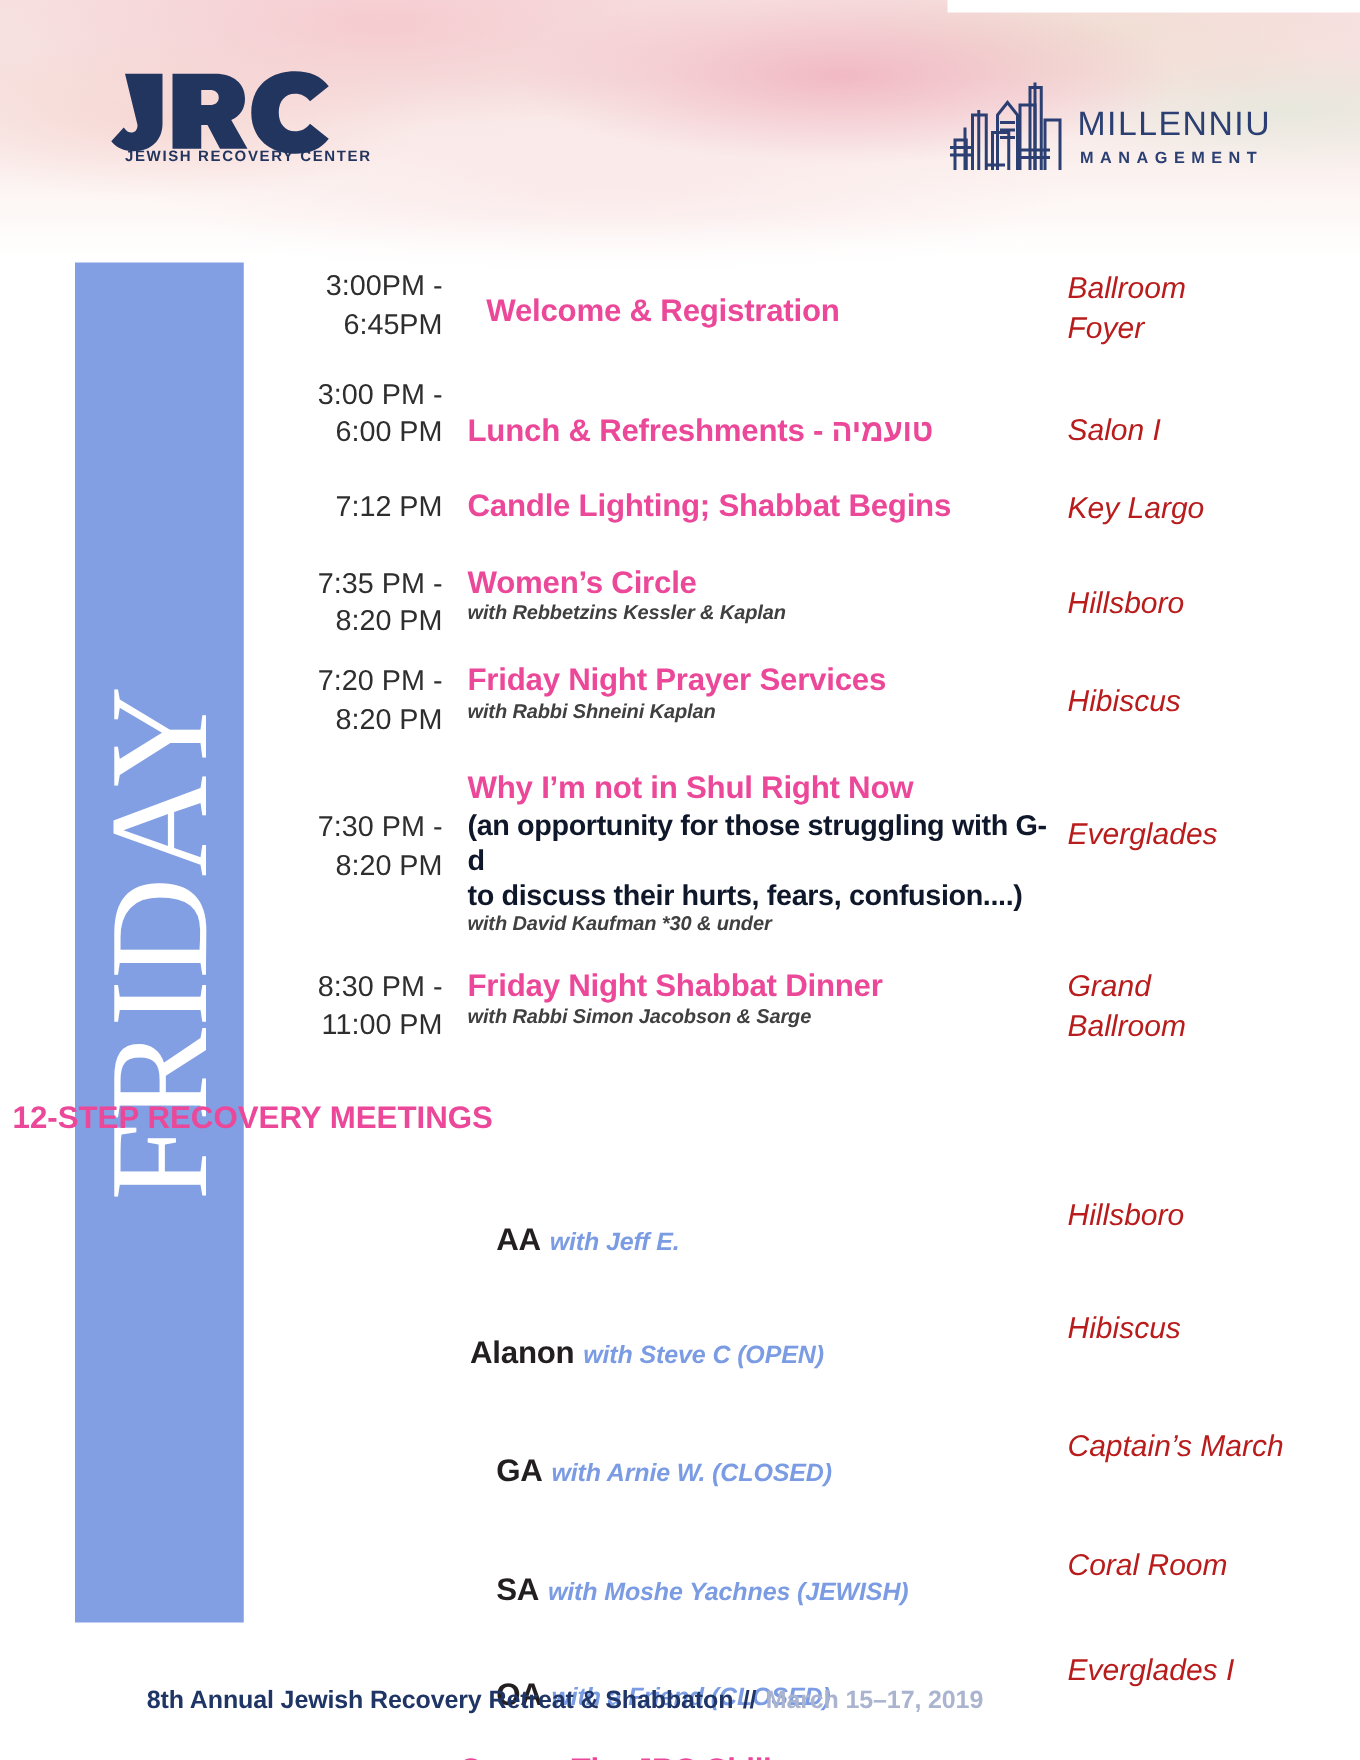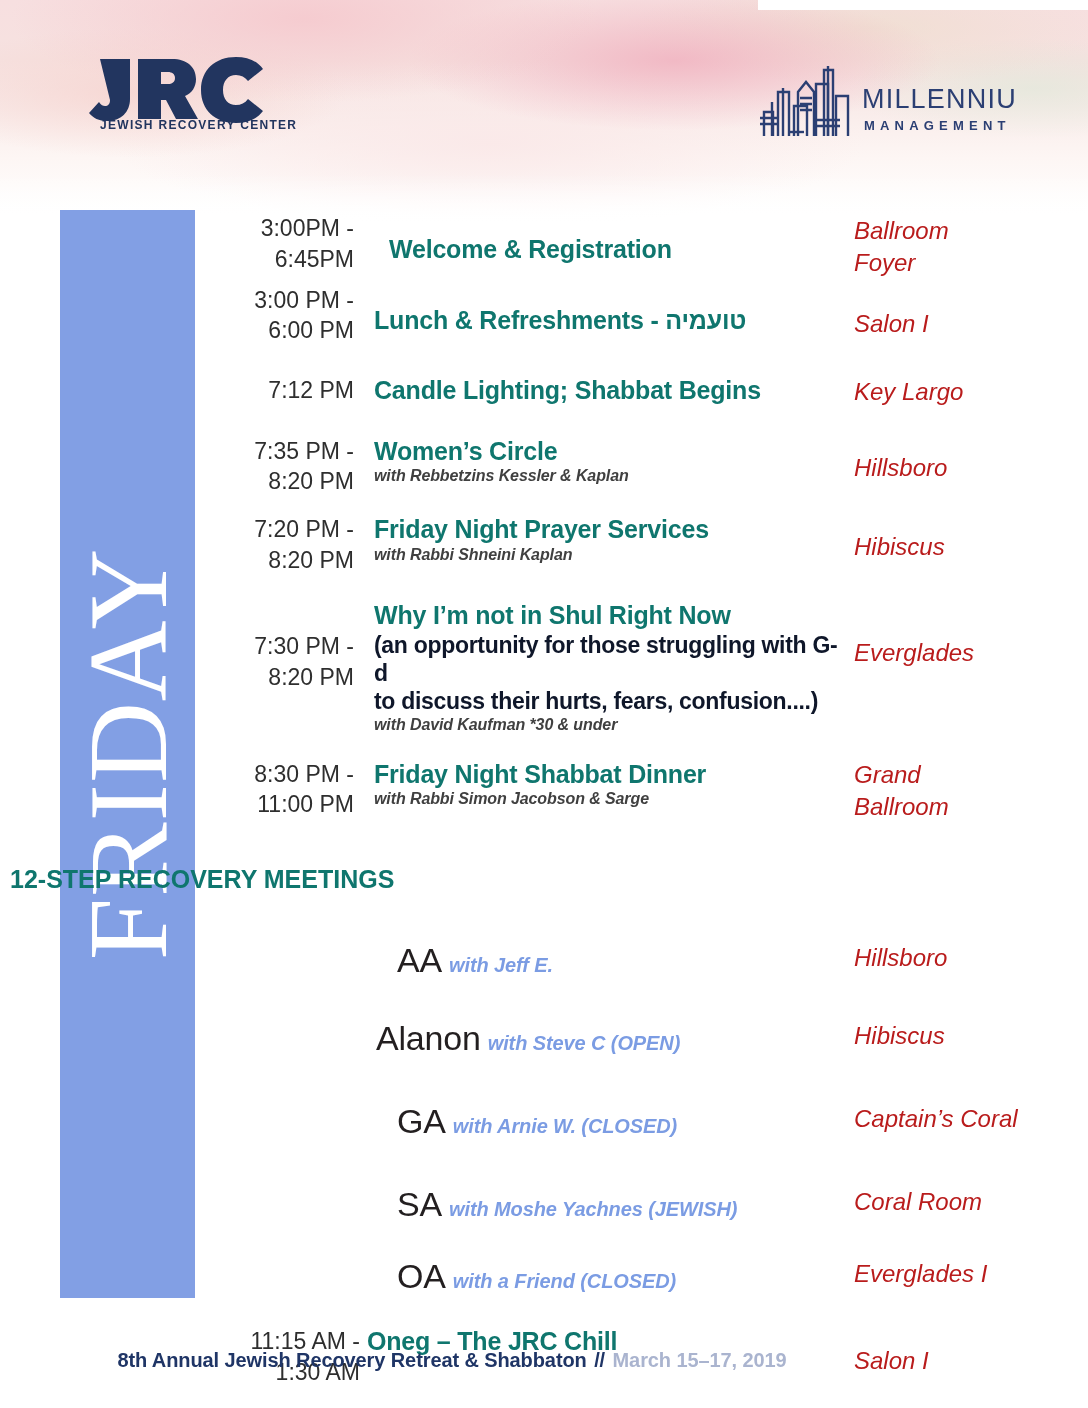--- a/index.html
+++ b/index.html
@@ -57,38 +57,38 @@
     width:150px; margin-left:214px; flex:0 0 150px;
     text-align:right; padding-right:10px;
     font-size:23px; color:#2e2e2e; line-height:1.33; font-weight:400;
   }
   .col-body { flex:1 1 auto; padding-left:10px; }
   .col-loc {
     width:250px; flex:0 0 250px; padding-left:16px;
     font-style:italic; font-size:24px; color:#b91c1c; line-height:1.33;
   }
   .ev-title {
-    font-size:25px; font-weight:bold; color:#0f766e; line-height:1.22;
+    font-size:25px; font-weight:bold; color:#ec4899; line-height:1.22;
     letter-spacing:-0.2px;
   }
   .ev-title.caps { letter-spacing:0px; }
   .ev-sub {
     font-size:16px; font-weight:bold; font-style:italic;
     color:#404040; line-height:1.3; letter-spacing:-0.1px;
   }
   .ev-cont {
     font-size:23px; font-weight:bold; color:#0f172a; line-height:1.22;
     letter-spacing:-0.3px;
   }
   .inline-sub {
     font-size:20px; font-weight:bold; font-style:italic; color:#7b9ce3;
     letter-spacing:-0.1px;
   }
   .grp-name {
-    font-size:34px; font-weight:normal; color:#231f20; letter-spacing:-0.2px;
+    font-size:25px; font-weight:bold; color:#231f20; letter-spacing:-0.2px;margin-top:22px;
   }
   .grp-line { display:flex; align-items:baseline; gap:7px; }
 
   
   .footer {
     position:absolute; left:0; bottom:36px; width:872px; text-align:center;
     font-size:20px; font-weight:bold; letter-spacing:-0.1px;margin-left:16px;
   }
   .footer-main { color:#1f3566; }
   .footer-sep  { color:#1f3566; padding:0 2px; }
@@ -145,21 +145,21 @@
     <div class="row" style="margin-top:8px;">
       <div class="col-time" style="white-space:pre-line;">3:00PM -
 6:45PM</div>
       <div class="col-body" style="padding-top:21px;padding-left:25px;">
         <div class="ev-title">Welcome &amp; Registration</div>
       </div>
       <div class="col-loc" style="white-space:pre-line;padding-top:2px;">Ballroom
 Foyer</div>
     </div>
 
-    <div class="row" style="margin-top:6px;">
+    <div class="row" style="margin-top:21px;align-items:flex-end;">
       <div class="col-time" style="white-space:pre-line;">3:00 PM -
 6:00 PM</div>
       <div class="col-body" style="padding-top:20px;">
         <div class="ev-title">Lunch &amp; Refreshments - טועמיה</div>
       </div>
       <div class="col-loc" style="padding-top:23px;">Salon I</div>
     </div>
 
     <div class="row" style="margin-top:29px;">
       <div class="col-time" style="white-space:pre-line;">7:12 PM</div>
@@ -243,21 +243,21 @@
     </div>
 
     <div class="row" style="margin-top:44px;">
       <div class="col-time"></div>
       <div class="col-body" style="padding-left:33px;">
         <div class="grp-line">
           <span class="grp-name">GA</span>
           <span class="inline-sub">with Arnie W. (CLOSED)</span>
         </div>
       </div>
-      <div class="col-loc" style="padding-top:1px;">Captain’s Coral</div>
+      <div class="col-loc" style="padding-top:1px;">Captain’s March</div>
     </div>
 
     <div class="row" style="margin-top:44px;">
       <div class="col-time"></div>
       <div class="col-body" style="padding-left:33px;">
         <div class="grp-line">
           <span class="grp-name">SA</span>
           <span class="inline-sub">with Moshe Yachnes (JEWISH)</span>
         </div>
       </div>

